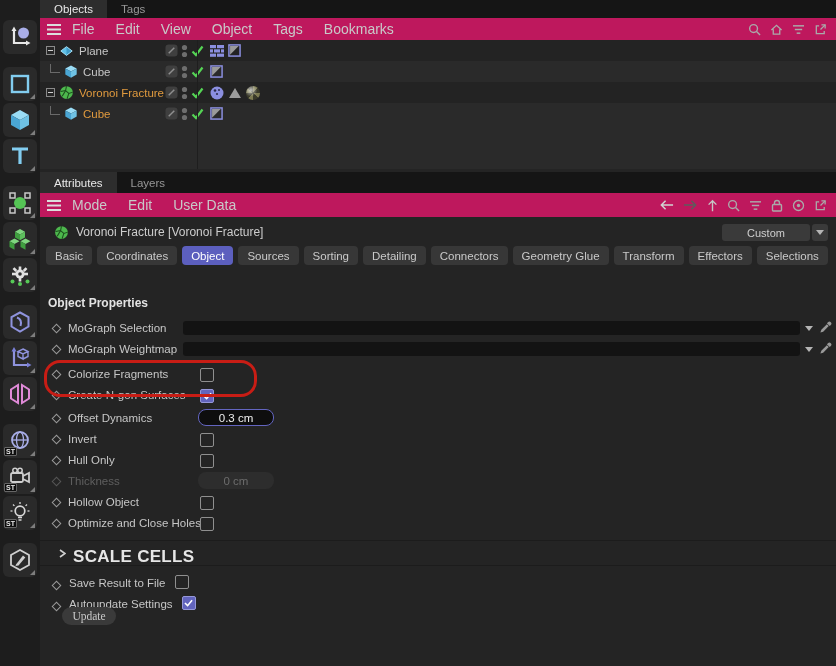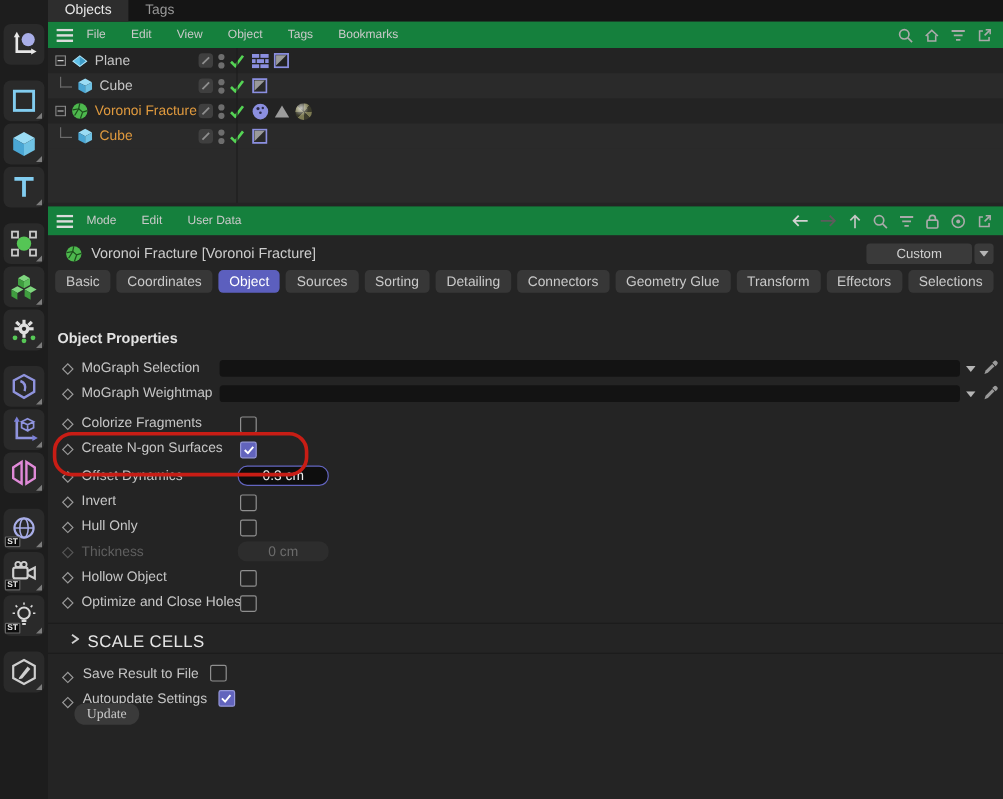--- a/index.html
+++ b/index.html
@@ -15,21 +15,21 @@
   .tool-btn.fly::after{content:"";position:absolute;right:2px;bottom:2px;
             border-left:5px solid transparent;border-bottom:5px solid #7d7d7d}
   .sgap{height:11px}
   .st{position:absolute;left:1px;bottom:2px;background:#0d0d0d;color:#e8e8e8;font-size:7px;
       font-weight:bold;padding:0 1px;border:1px solid #666;border-radius:1px}
 
   
   .tabstrip{height:18px;background:#151515;display:flex;align-items:stretch;font-size:11.5px}
   .tab{padding:0 14px;display:flex;align-items:center;color:#989898;cursor:pointer;white-space:nowrap}
   .tab.active{background:#2d2d2d;color:#e8e8e8}
-  .menubar{height:22px;background:#15803d;display:flex;align-items:center;font-size:10px;color:#c9c9c9}
+  .menubar{height:22px;background:#be185d;display:flex;align-items:center;font-size:14px;color:#c9c9c9}
   .menubar .ham{margin:0 11px 0 7px}
   .menu-item{margin-right:21px;cursor:pointer;white-space:nowrap}
   .mb-icons{margin-left:auto;display:flex;gap:9px;margin-right:9px;align-items:center}
 
   
   #om{position:absolute;left:40px;top:0;width:796px;height:169px;background:#2a2a2a}
   #om .menubar{height:22px}
   .tree{position:relative;height:129px;font-size:11.5px}
   .tree-divider{position:absolute;left:157px;top:0;bottom:0;width:1px;background:#1e1e1e;z-index:4}
   .trow{height:21px;display:flex;align-items:center;position:relative;cursor:default}
@@ -82,21 +82,21 @@
           border-radius:3px;color:#ddd;font-size:11px;padding:0 4px;outline:none;font-family:inherit}
   .wcaret{position:absolute;left:765px;top:8px;cursor:pointer}
   .weye{position:absolute;left:779px;top:3px;cursor:pointer}
   .ninput{position:absolute;left:158px;top:1px;width:74px;height:15px;background:#0e0e0e;
           border:1.5px solid #6365c0;border-radius:8px;color:#efefef;font-size:11.5px;text-align:center;
           outline:none;font-family:inherit;padding:0}
   .ninput.dis{background:#2d2d2d;border-color:transparent;color:#6c6c6c}
   .hsep{position:absolute;left:0;right:0;height:1px;background:#1c1c1c}
   .scale-row{position:absolute;left:0;right:0;height:20px;cursor:pointer}
   .scale-row .chev{position:absolute;left:19px;top:5px}
-  .scale-label{position:absolute;left:33px;top:3px;font-weight:normal;font-size:14px;color:#e6e6e6;letter-spacing:.3px}
+  .scale-label{position:absolute;left:33px;top:3px;font-weight:bold;font-size:17px;color:#e6e6e6;letter-spacing:.3px}
   .frow{position:absolute;left:0;right:0;height:21px;display:flex;align-items:flex-end;padding-left:13px}
   .frow .fdia{width:5px;height:5px;border:1px solid #9a9a9a;transform:rotate(45deg);flex:none}
   .frow .flabel{margin-left:9px;font-size:11.5px;color:#c6c6c6;white-space:nowrap}
   .frow .pcheck{position:static;margin-left:9px}
   .update-btn{position:absolute;left:22px;width:54px;height:18px;background:#3a3a3a;border:none;border-radius:9px;
           color:#c9c9c9;font-size:11.5px;font-family:Liberation Serif, serif;cursor:pointer}
 
   #annotation{position:absolute;left:44px;top:360px;width:207px;height:31px;border:3px solid #c81d15;
           border-radius:16px;z-index:50;pointer-events:none}
 </style>
@@ -511,20 +511,24 @@
                 <path d="M2.2 2.2 H11.5 L2.2 11.5 Z" fill="#9a9a9a"></path>
               </svg>
             </span>
           </div>
         </div>
       <div class="tree-divider"></div>
     </div>
   </section>
 
   <section id="attr">
+    <div class="tabstrip" id="attr-tabstrip">
+        <div class="tab active">Attributes</div>
+        <div class="tab">Layers</div>
+      </div>
     <div class="menubar">
       <span class="ic ham click" id="attr-ham">
           <svg width="14" height="11" viewBox="0 0 14 11">
             <g fill="#dcdcdc">
               <rect y="0" width="14" height="2"></rect>
               <rect y="4.5" width="14" height="2"></rect>
               <rect y="9" width="14" height="2"></rect>
             </g>
           </svg>
         </span>

